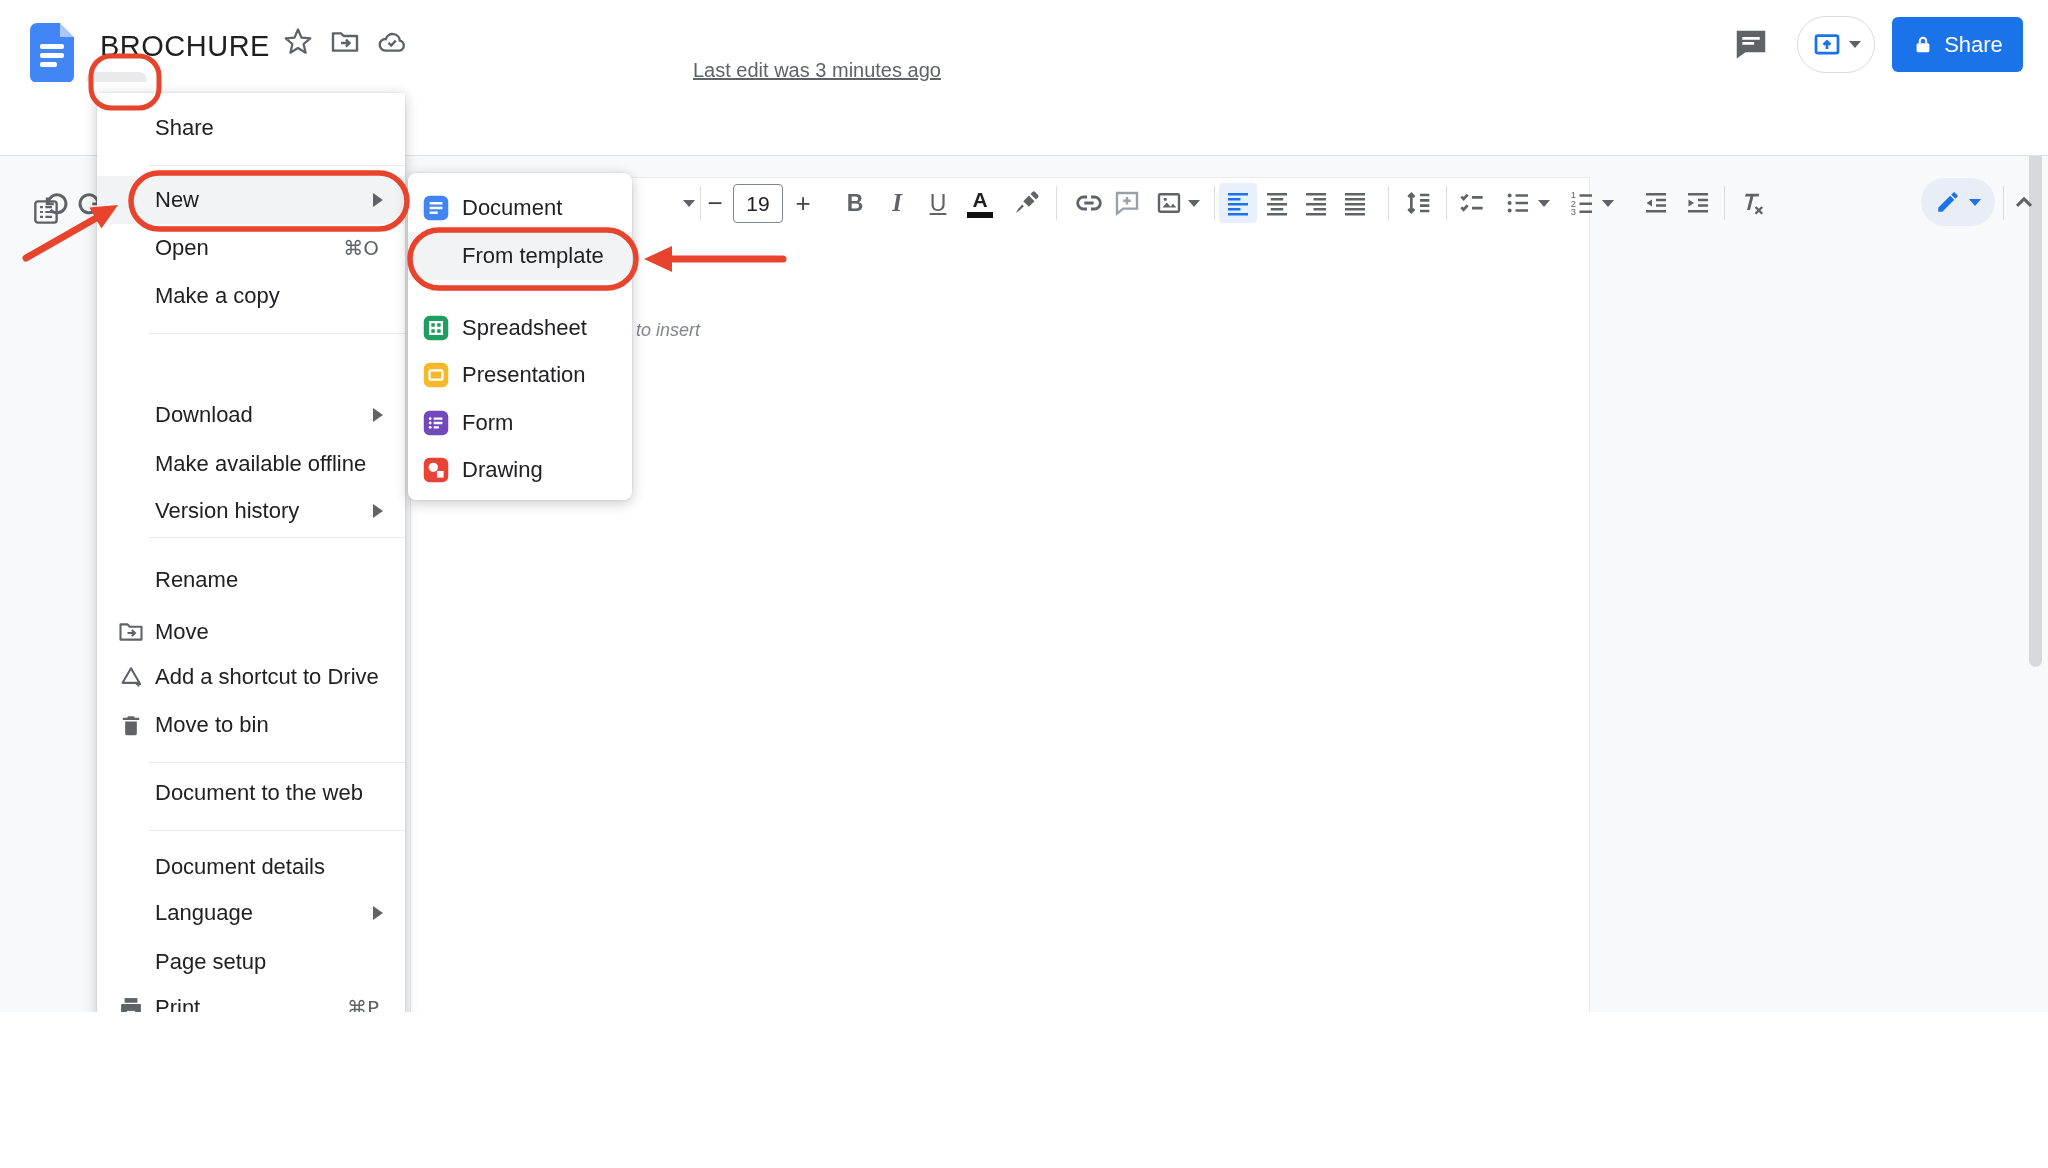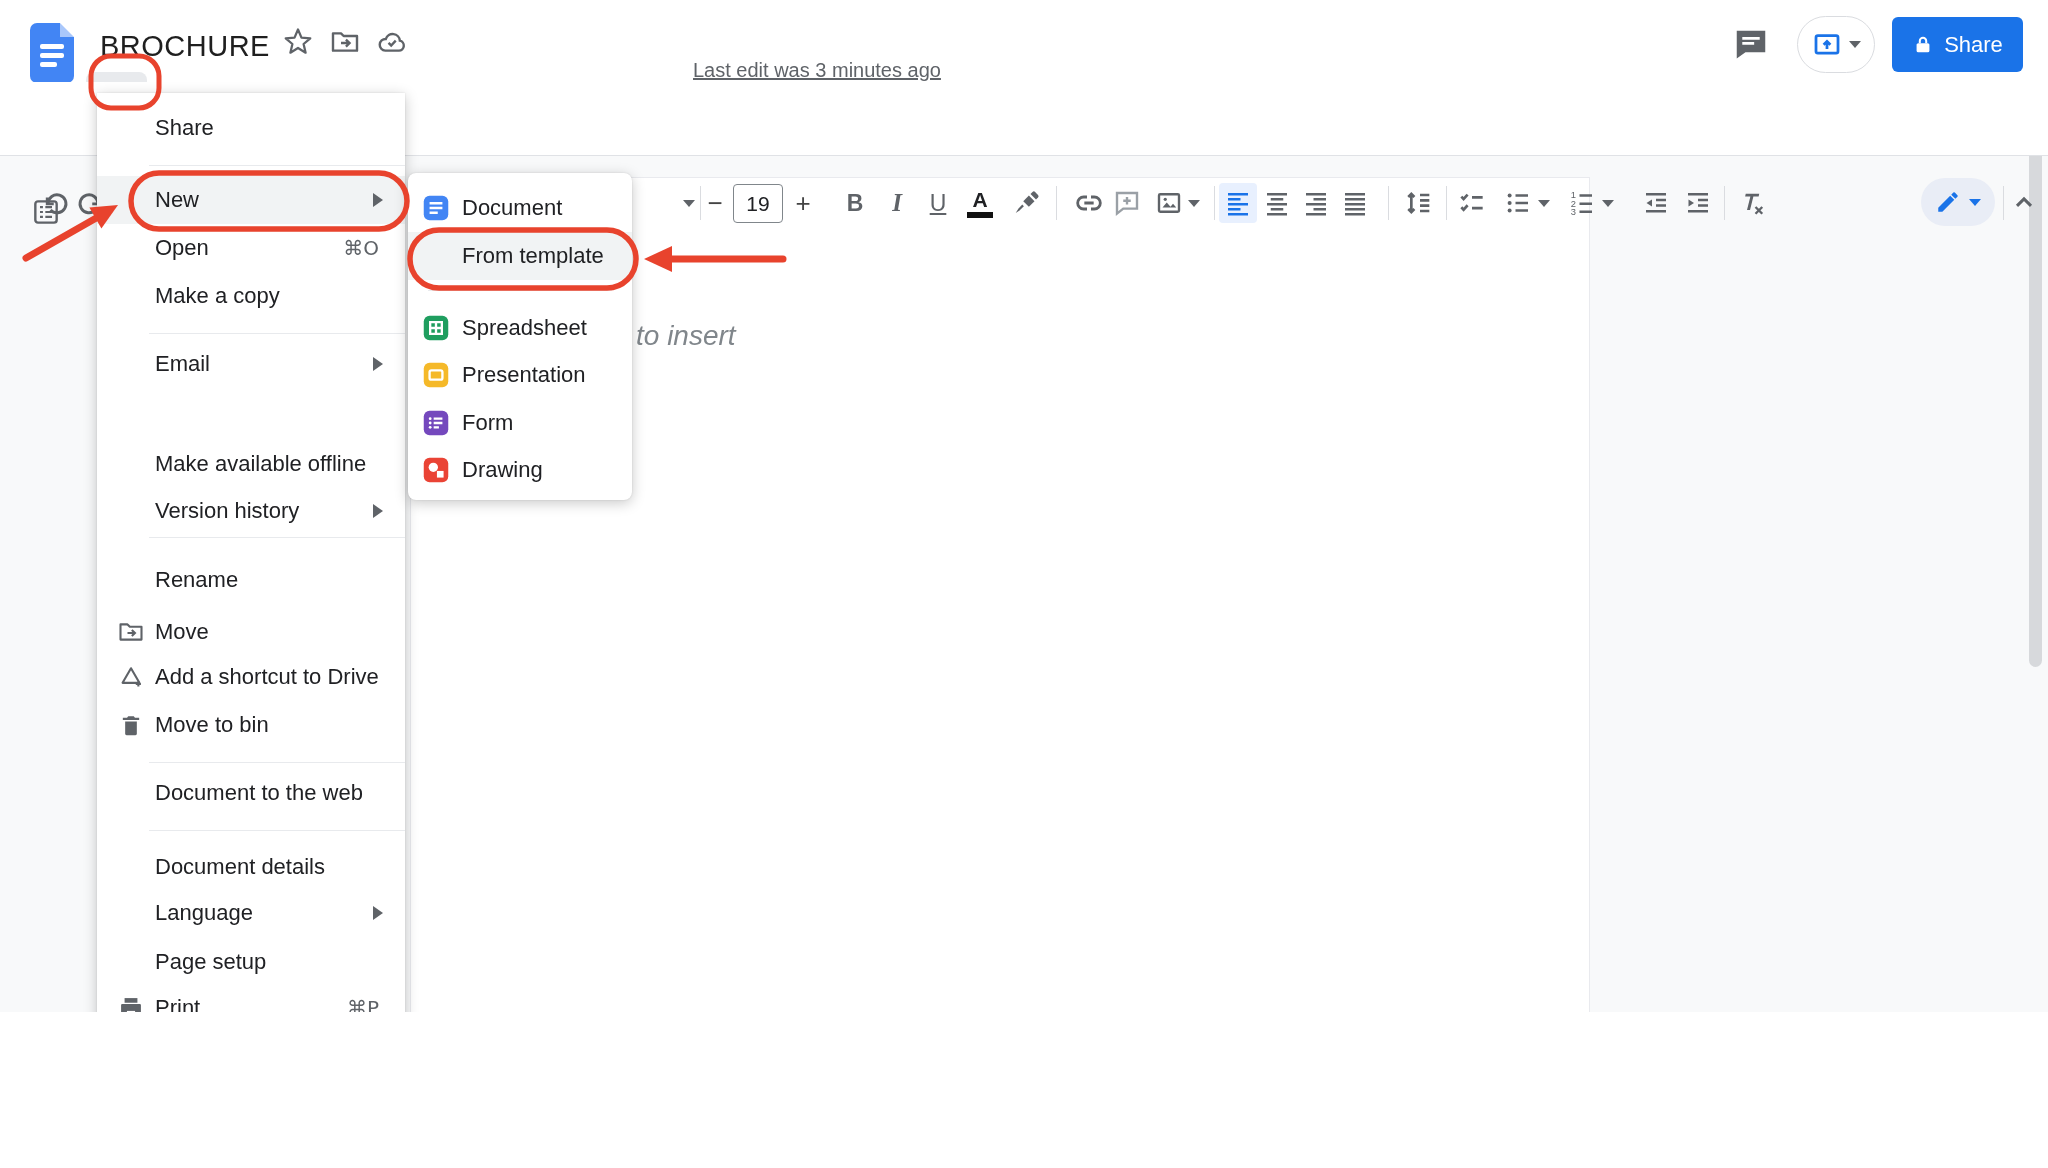--- a/index.html
+++ b/index.html
@@ -28,21 +28,21 @@
   .caret{width:0;height:0;border-left:6px solid transparent;border-right:6px solid transparent;border-top:7px solid #5f6368}
   .glyph{font-size:23px;font-weight:700;color:#5f6368}
   #size-box{position:absolute;left:733px;top:102px;width:48px;height:37px;border:1px solid #80868b;border-radius:4px;display:flex;align-items:center;justify-content:center;font-size:21px;color:#202124}
   #align-left-btn{background:#e8f0fe}
   #mode-pill{position:absolute;left:1921px;top:96px;width:74px;height:48px;border-radius:24px;background:#e9edf6;display:flex;align-items:center;justify-content:center;gap:8px}
   #mode-pill .caret{border-top-color:#1a73e8}
 
   
   #content-bg{position:absolute;left:0;top:156px;right:0;bottom:0;background:#f8f9fa;z-index:1}
   #page{position:absolute;left:410px;top:177px;width:1180px;height:991px;background:#fff;border:1px solid #e9eaee;box-sizing:border-box;z-index:1}
-  #placeholder-frag{position:absolute;left:636px;top:320px;font-style:italic;font-size:28px;color:#80868b;z-index:2;white-space:nowrap}
+  #placeholder-frag{position:absolute;left:636px;top:320px;font-style:italic;font-size:18px;color:#80868b;z-index:2;white-space:nowrap}
   #outline-toggle{position:absolute;left:30px;top:196px;width:32px;height:32px;z-index:5}
   #scrollbar{position:absolute;left:2029px;top:147px;width:13px;height:520px;background:#d7d9dc;border-radius:7px;z-index:5}
   #meet-pill{position:absolute;left:-24px;top:1081px;width:86px;height:56px;border-radius:28px;background:#595de0;display:flex;align-items:center;justify-content:flex-end;padding-right:15px;box-sizing:border-box;z-index:20}
   #grammarly-badge{position:absolute;left:1972px;top:1052px;width:42px;height:42px;border-radius:50%;background:#2fbe8f;display:flex;align-items:center;justify-content:center;z-index:20}
   #explore-btn{position:absolute;left:1966px;top:1098px;width:60px;height:60px;background:#fff;border:1px solid #e3e5e8;border-radius:10px;box-shadow:0 1px 4px rgba(0,0,0,.14);display:flex;align-items:center;justify-content:center;box-sizing:border-box;z-index:20}
   #explore-btn .bubble{position:relative;width:34px;height:34px;background:#5f6368;border-radius:8px;display:flex;align-items:center;justify-content:center}
   #explore-btn .bubble:after{content:"";position:absolute;left:13px;bottom:-4px;width:9px;height:9px;background:#5f6368;transform:rotate(45deg)}
 
   
   .menu-panel{position:absolute;background:#fff;box-shadow:0 3px 14px rgba(0,0,0,.22),0 0 2px rgba(0,0,0,.12)}
@@ -322,22 +322,22 @@
     </div>
     <div class="mi" style="top:131px">
       <span class="lbl">Open</span>
       <span class="sc">⌘O</span>
     </div>
     <div class="mi" style="top:179px">
       <span class="lbl">Make a copy</span>
     </div>
     <div class="msep" style="top:240px"></div>
 
-    <div class="mi" style="top:247px">
-      <span class="lbl">Email</span>
+    <div class="mi" style="top:298px">
+      <span class="lbl">Download</span>
       <span class="sub"></span>
     </div>
     <div class="mi" style="top:347px">
       <span class="lbl">Make available offline</span>
     </div>
     <div class="mi" style="top:394px">
       <span class="lbl">Version history</span>
       <span class="sub"></span>
     </div>
     <div class="msep" style="top:444px"></div>

